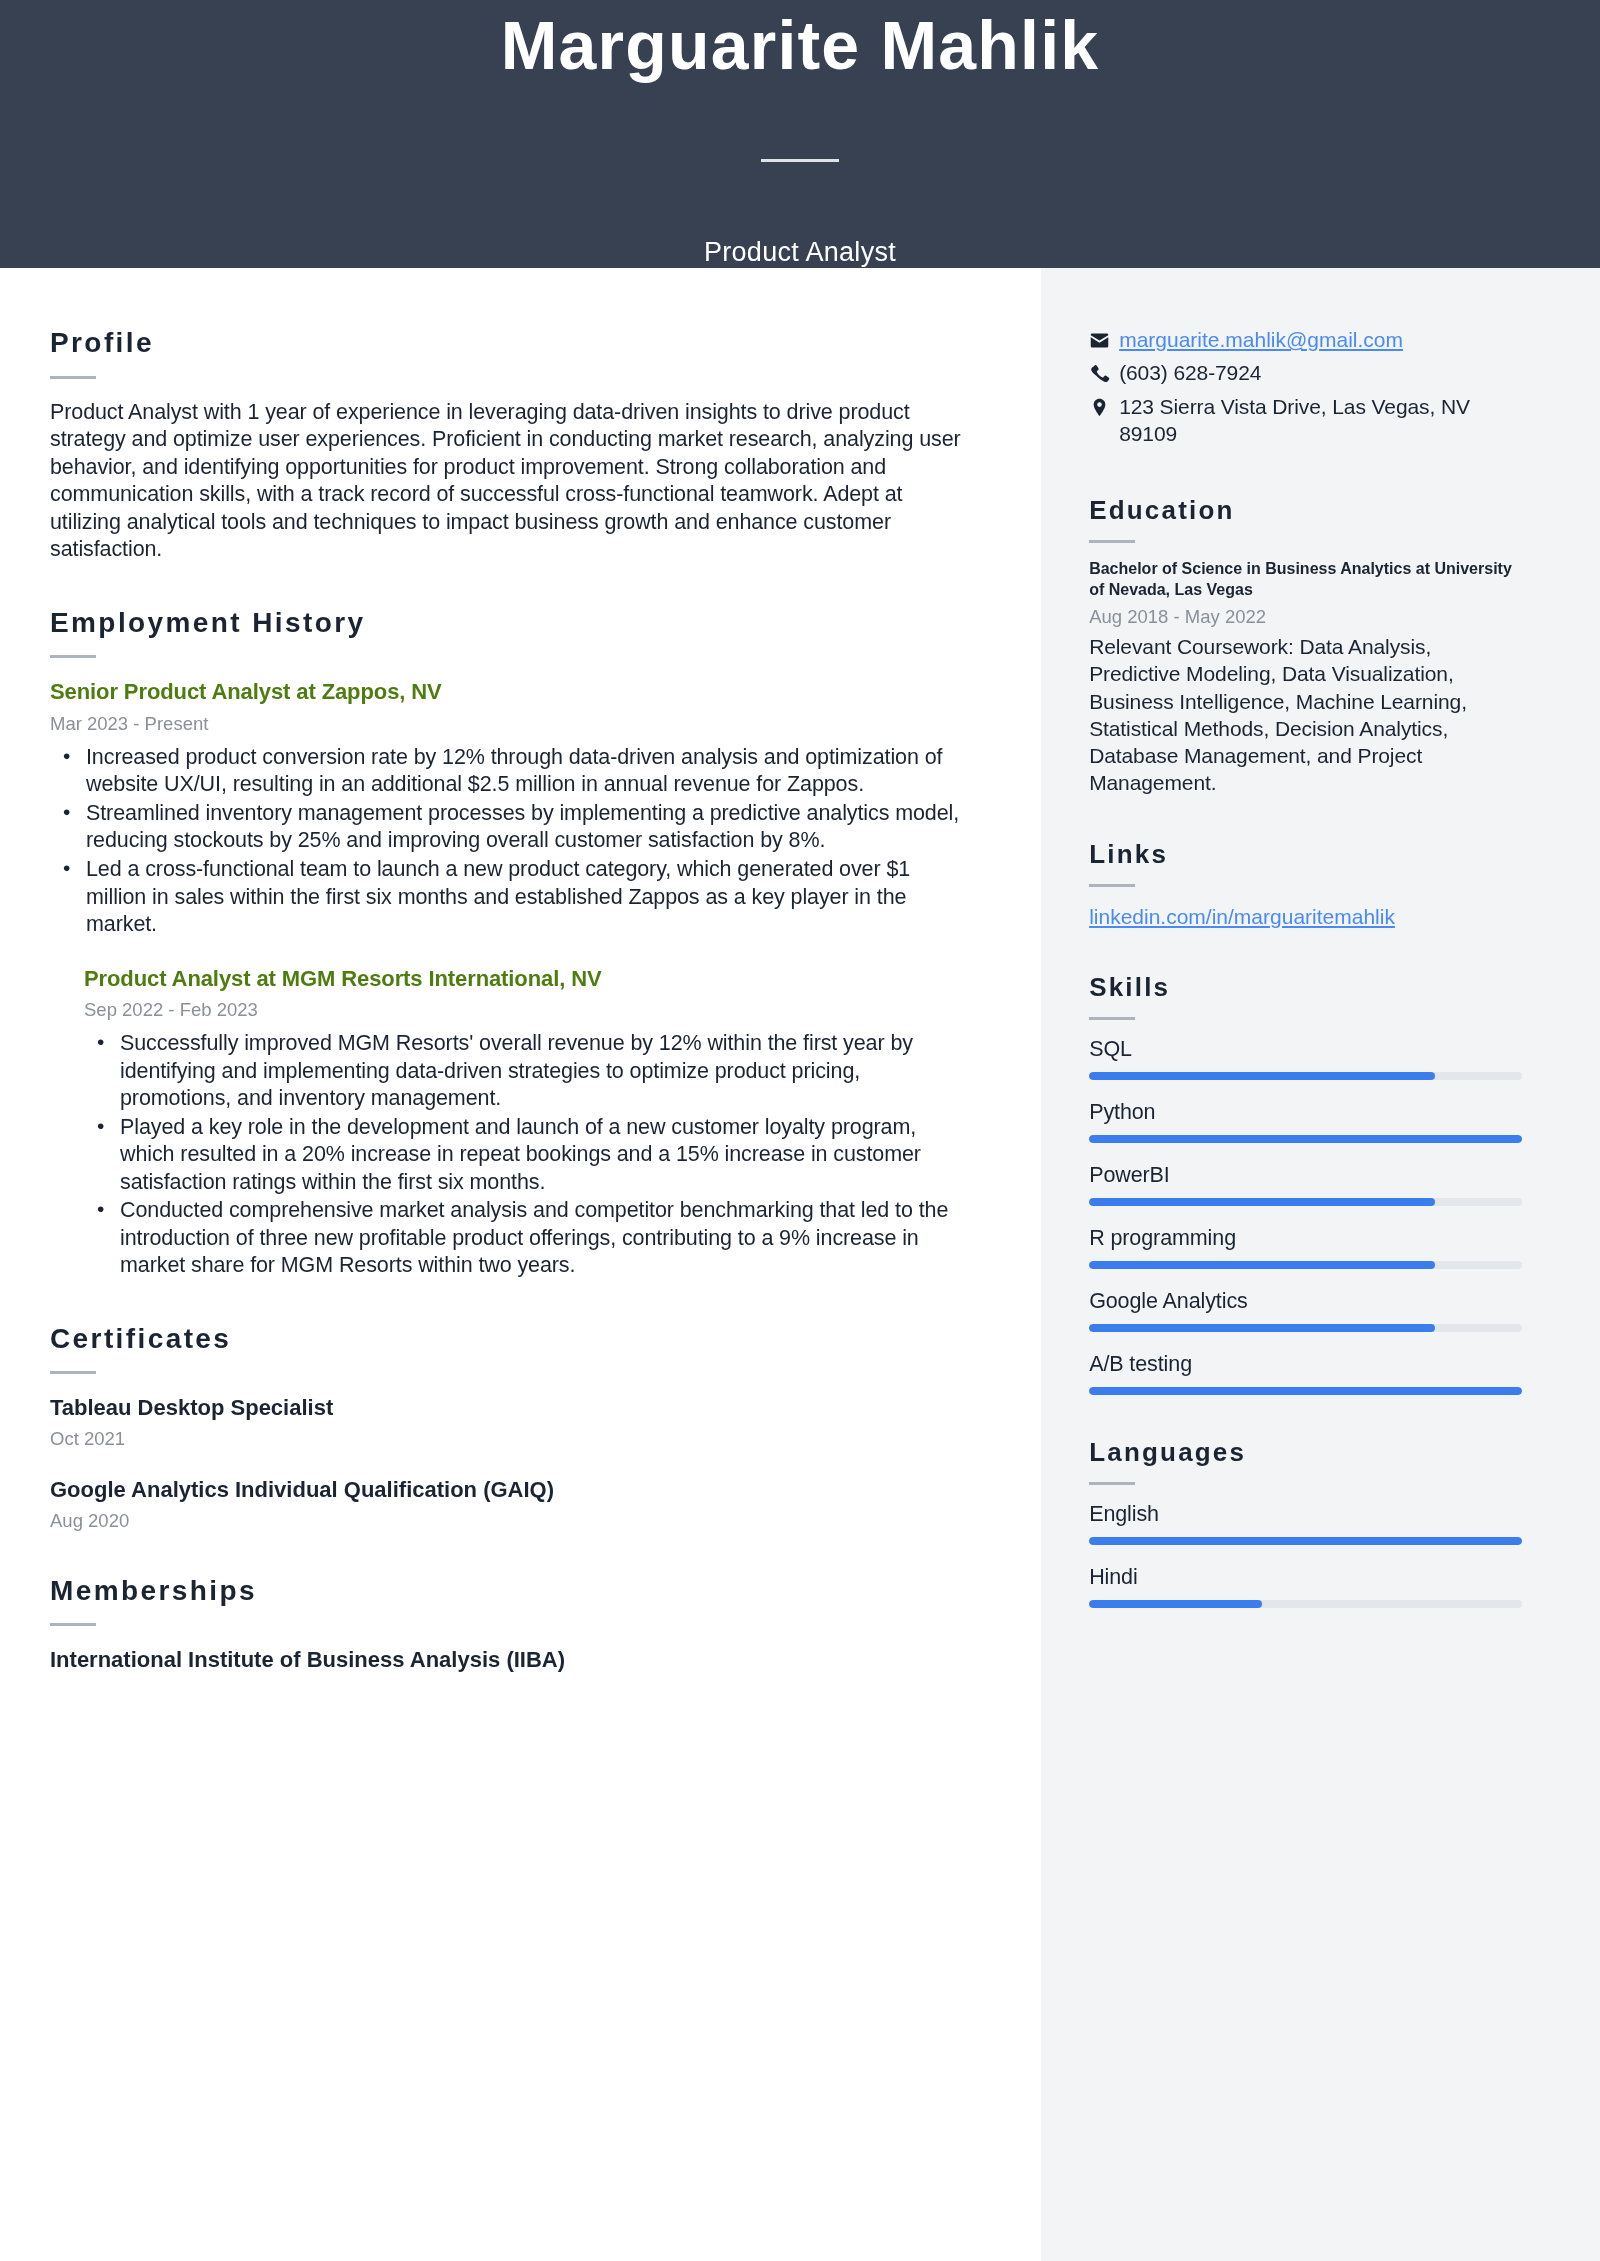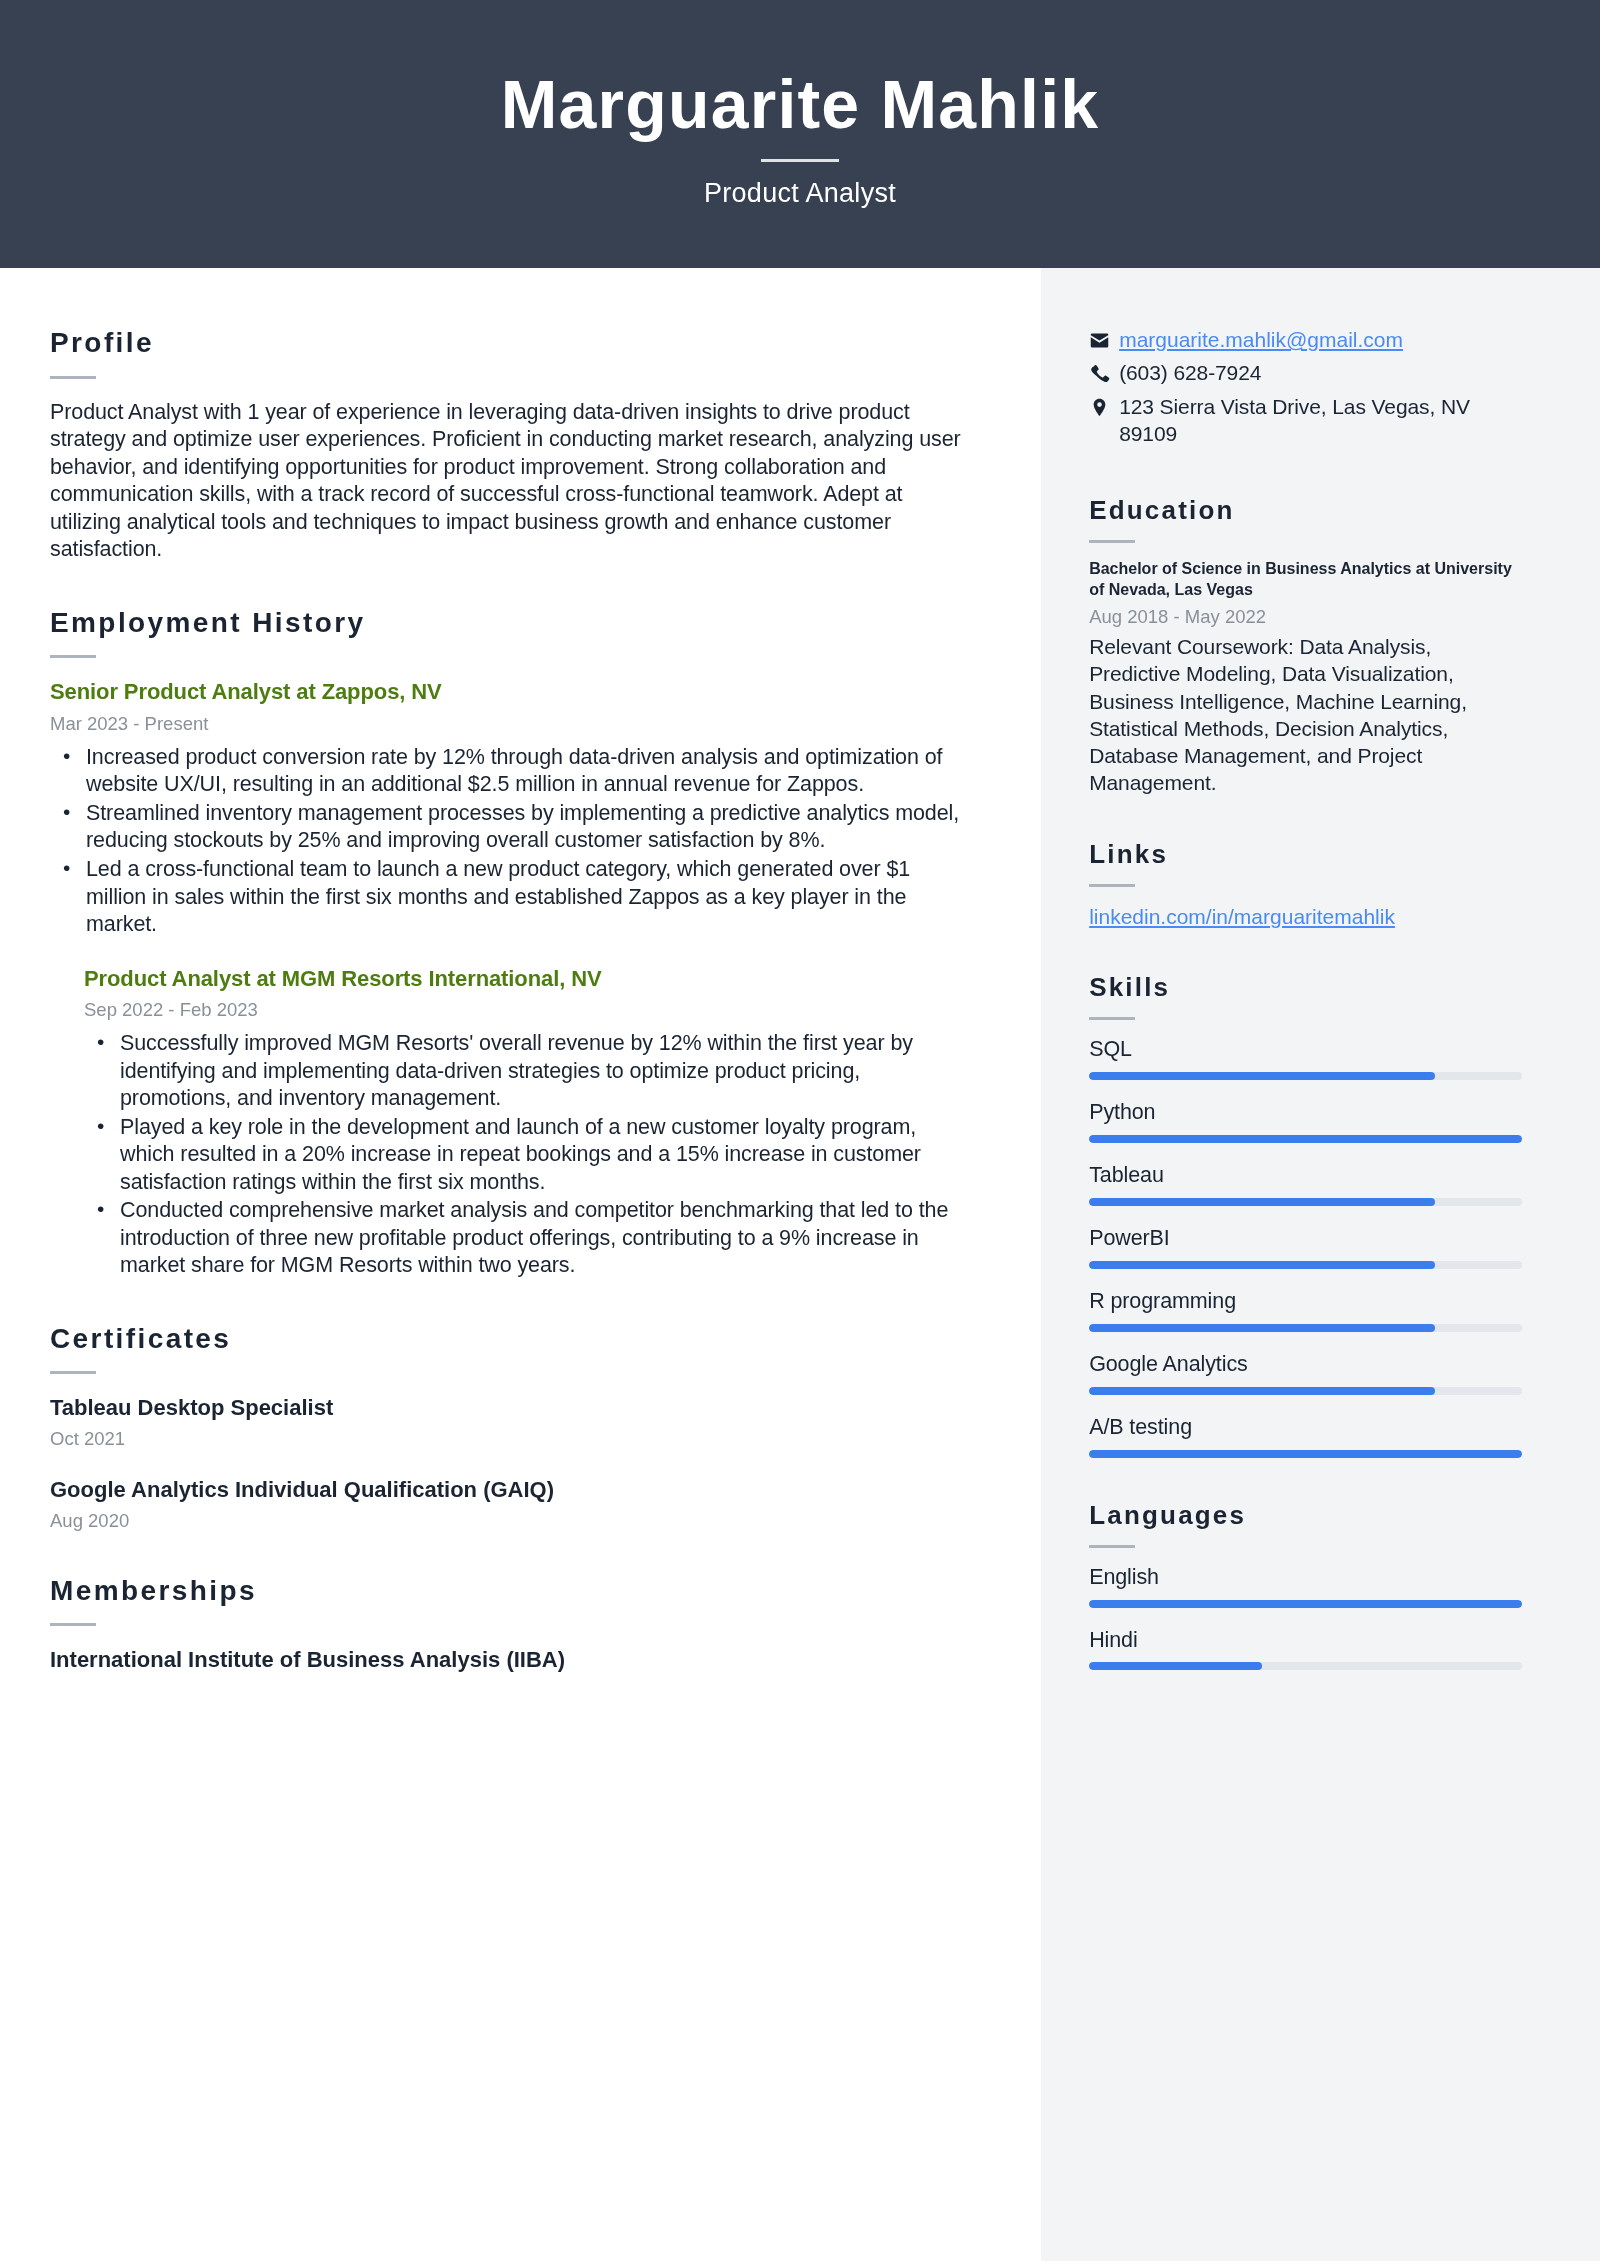--- a/index.html
+++ b/index.html
@@ -12,21 +12,21 @@
   }
   .resume { width:1600px; min-height:2261px; position:relative; background:#fff; }
 
   
   .header {
     background:#374151;
     height:268px;
     display:flex;
     flex-direction:column;
     align-items:center;
-    justify-content:center;
+    justify-content:space-between;
     padding-top:10px;
   }
   .name {
     font-size:68px;
     font-weight:700;
     color:#ffffff;
     letter-spacing:1.2px;
     line-height:1.05;
     text-align:center;
   }
@@ -335,26 +335,20 @@
                 <div class="bar-fill" style="width: 80%;"></div>
               </div>
             </div>
             <div class="skill">
               <div class="skill-label">Python</div>
               <div class="bar-track">
                 <div class="bar-fill" style="width: 100%;"></div>
               </div>
             </div>
             <div class="skill">
-              <div class="skill-label">Tableau</div>
-              <div class="bar-track">
-                <div class="bar-fill" style="width: 80%;"></div>
-              </div>
-            </div>
-            <div class="skill">
               <div class="skill-label">PowerBI</div>
               <div class="bar-track">
                 <div class="bar-fill" style="width: 80%;"></div>
               </div>
             </div>
             <div class="skill">
               <div class="skill-label">R programming</div>
               <div class="bar-track">
                 <div class="bar-fill" style="width: 80%;"></div>
               </div>

